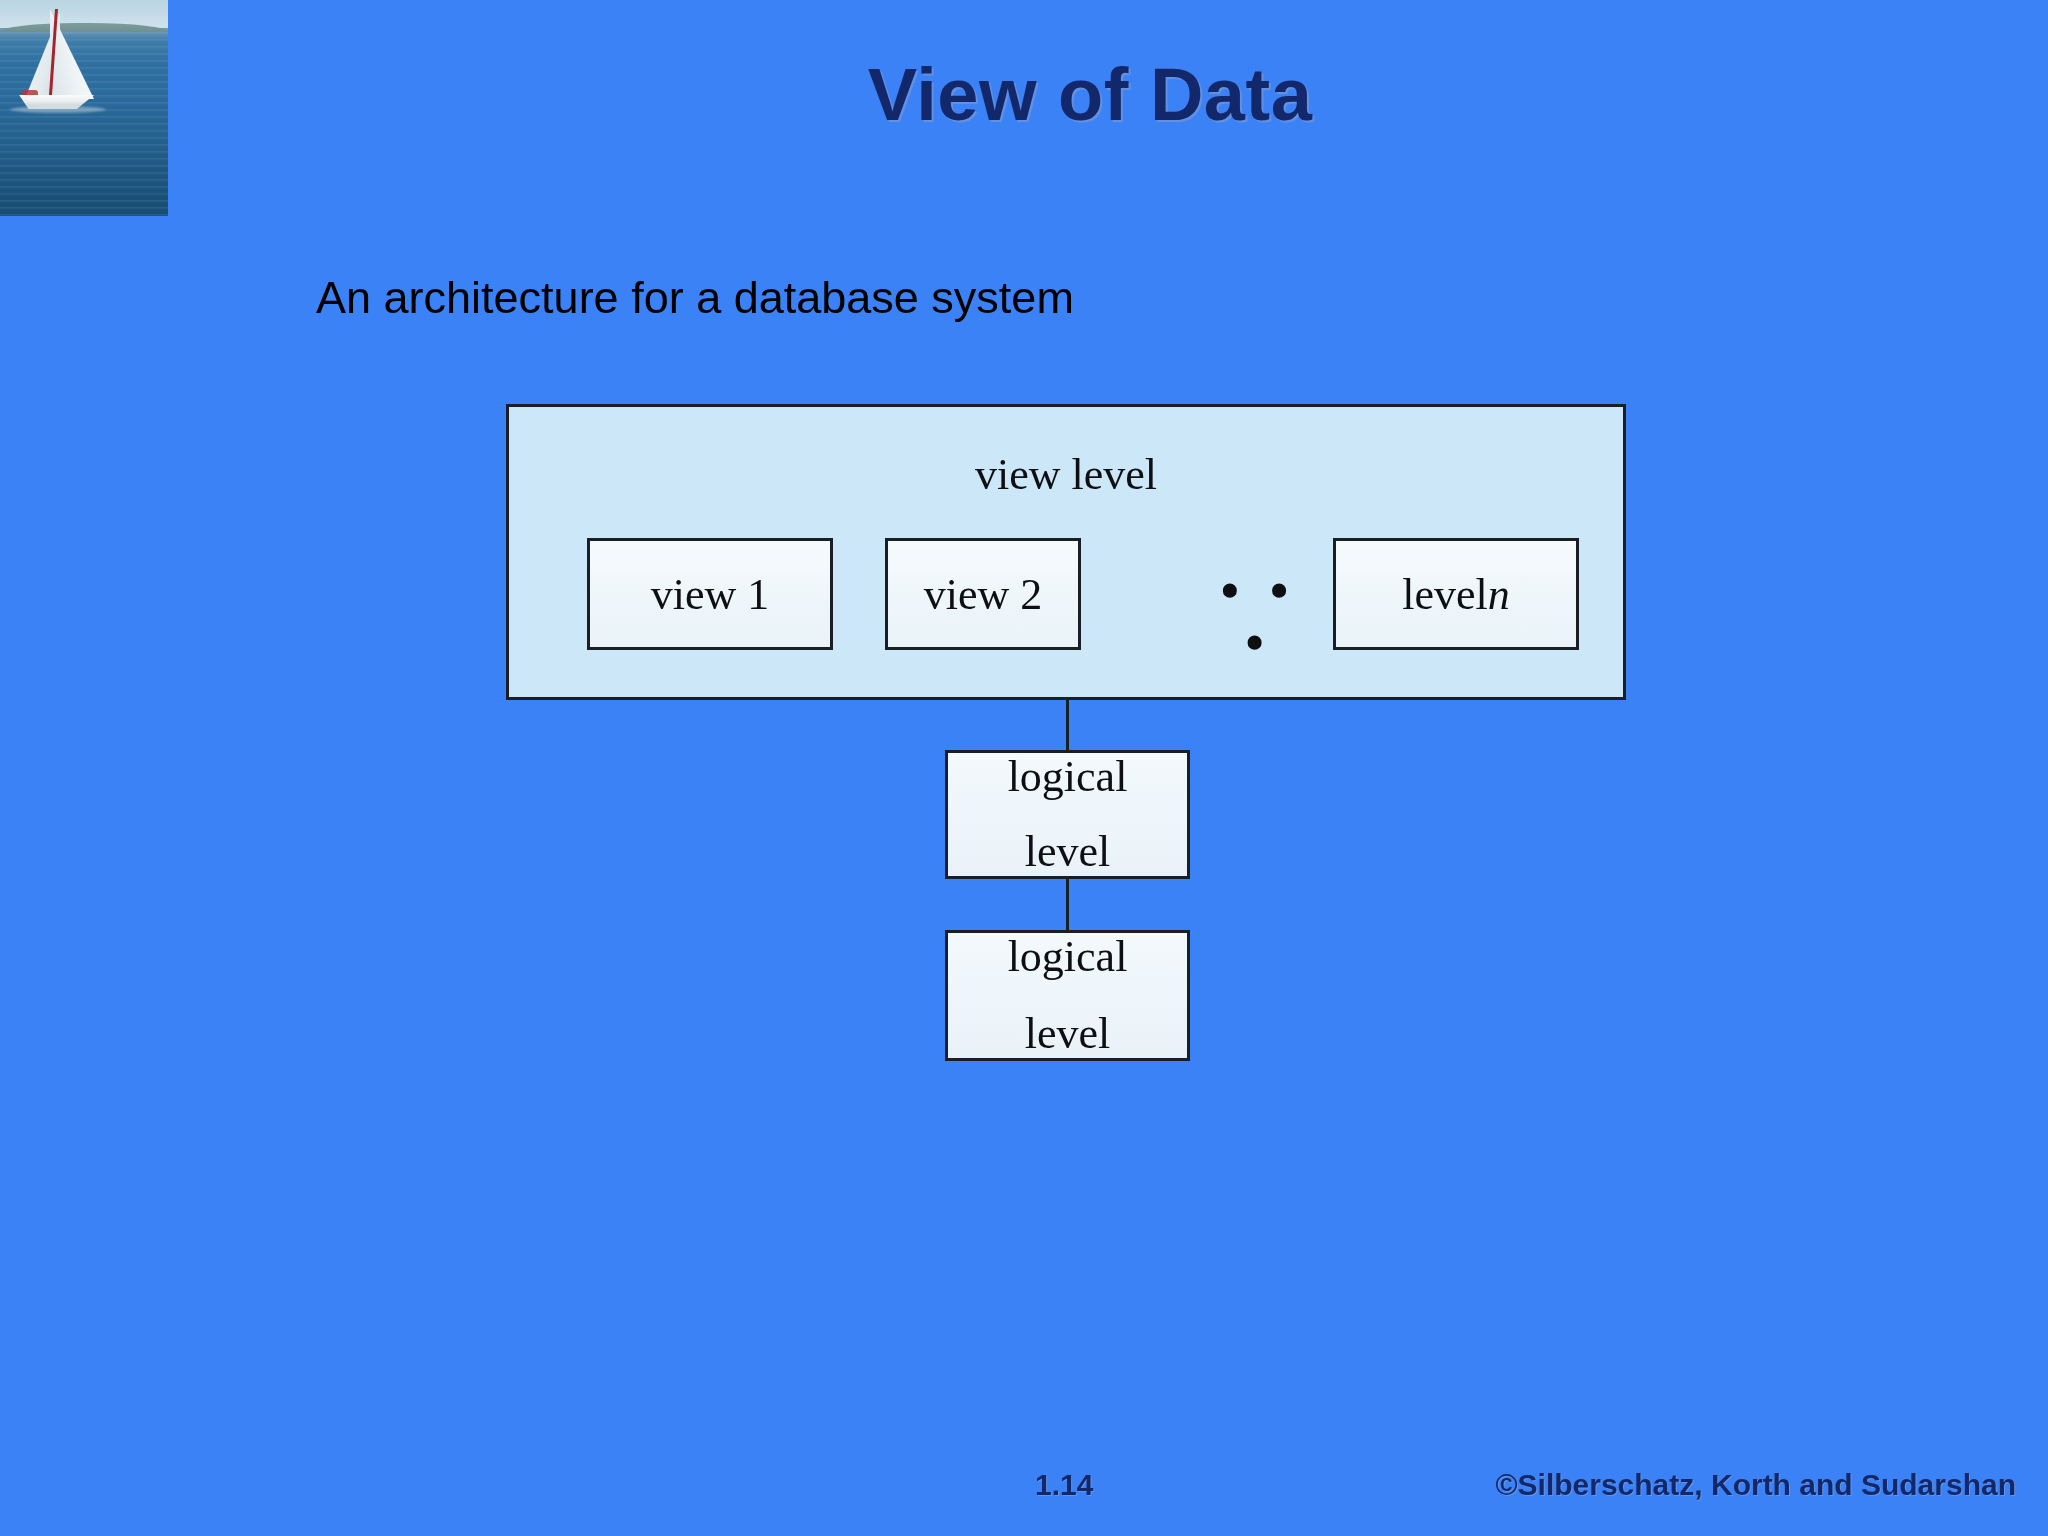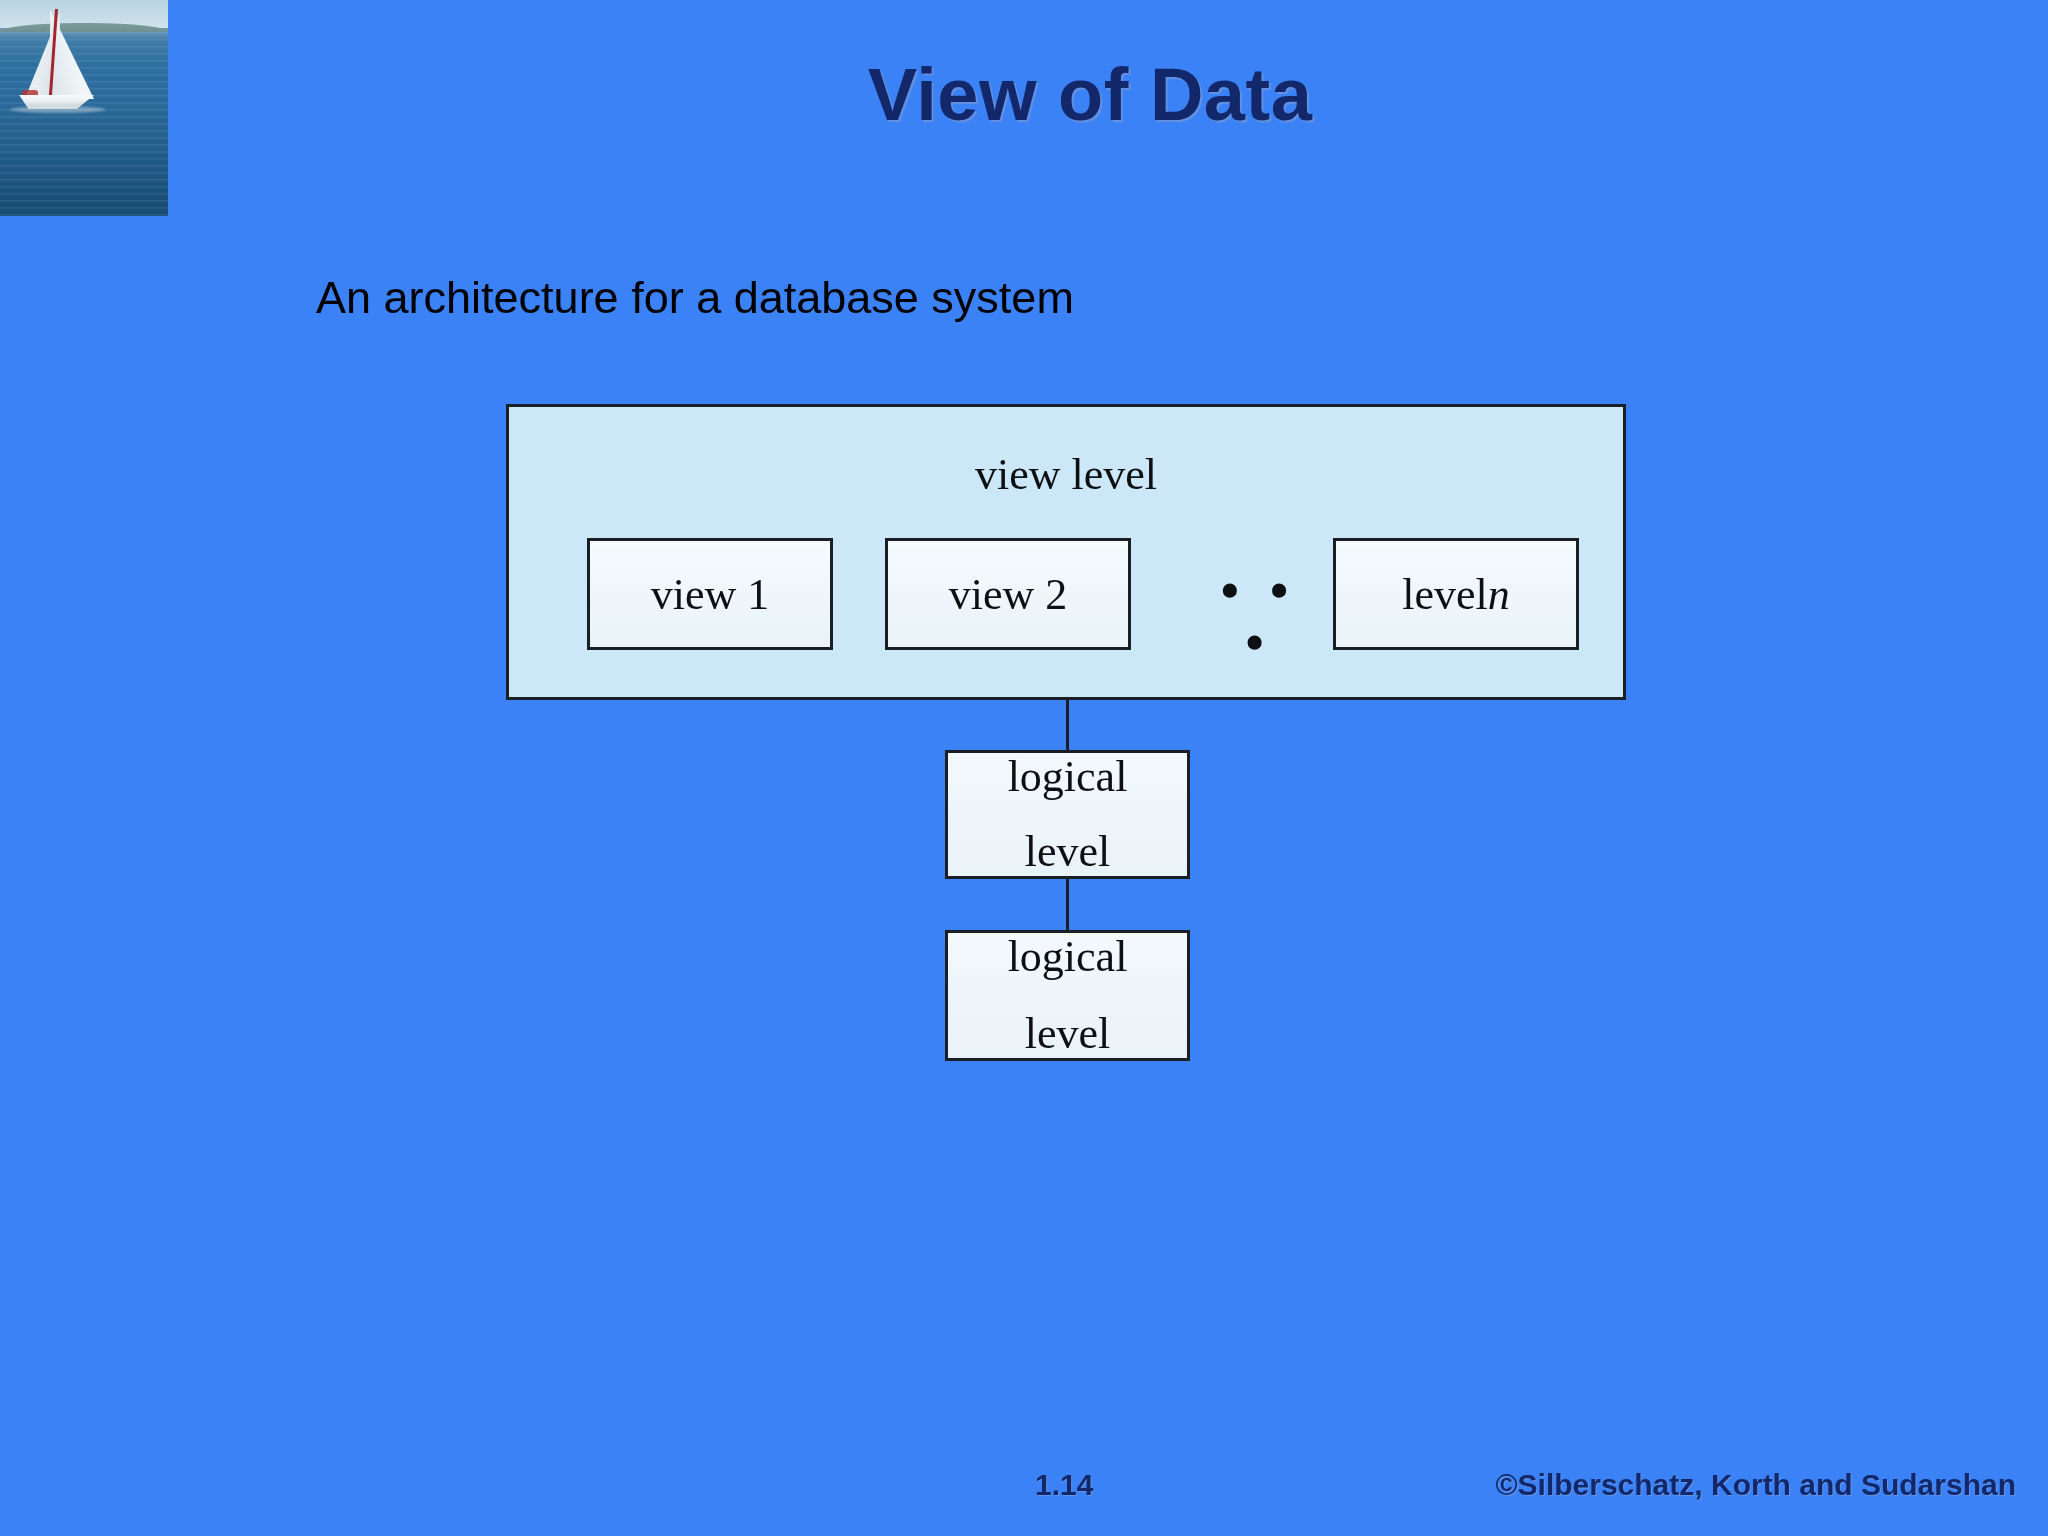--- a/index.html
+++ b/index.html
@@ -156,21 +156,21 @@
     border: 3px solid #1a1f26;
     box-sizing: border-box;
     display: flex;
     align-items: center;
     justify-content: center;
     font-family: "Liberation Serif", serif;
     font-size: 44px;
     color: #0d0f12;
   }
   #view-box-1 { left: 50px;  width: 246px; margin-left: 28px; }
-  #view-box-2 { left: 376px; width: 246px; }
+  #view-box-2 { left: 376px; width: 196px; }
   #view-box-n { left: 824px; width: 246px; }
   .view-italic { font-style: italic; }
 
   #view-ellipsis {
     position: absolute;
     left: 690px;
     top: 158px;
     width: 120px;
     text-align: center;
     font-family: "Liberation Serif", serif;

